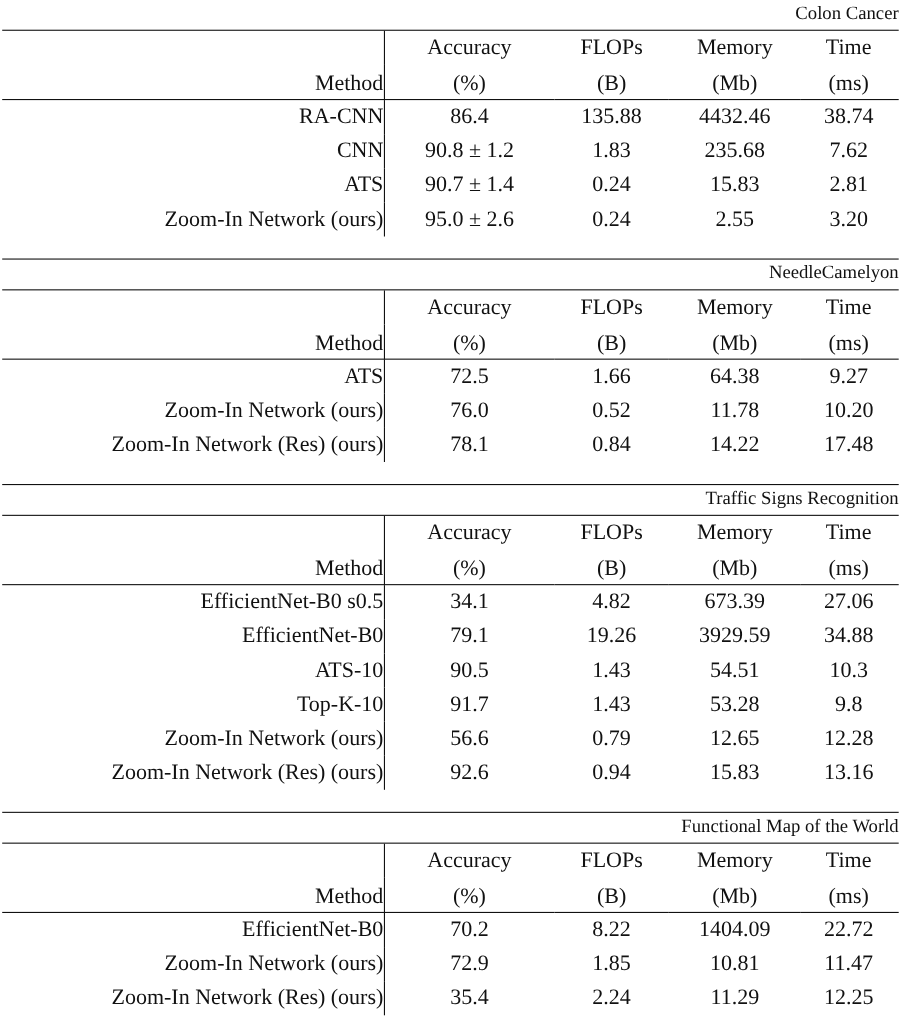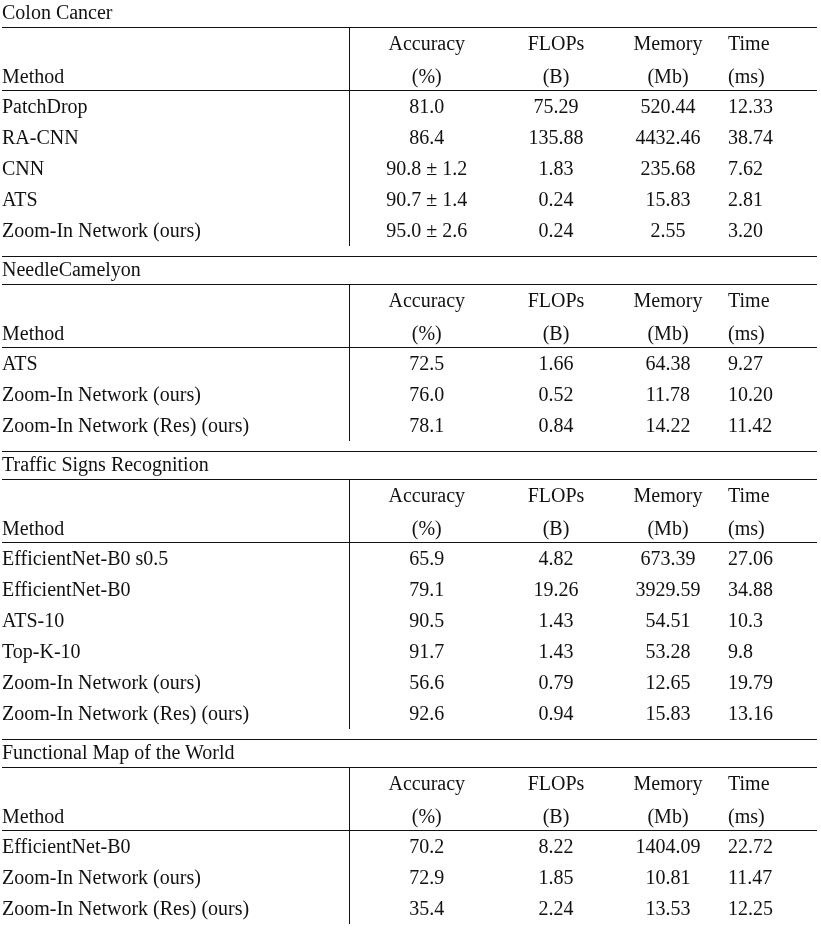--- a/index.html
+++ b/index.html
@@ -5,40 +5,40 @@
   html, body { margin: 0; padding: 0; background: #ffffff; }
   body {
     width: 821px; height: 941px; overflow: hidden;
     font-family: "Liberation Serif", "DejaVu Serif", serif;
     color: #111111;
     position: relative;
   }
   .tbl-wrap { position: absolute; left: 2px; top: 0; width: 815px; }
   .section { position: relative; }
   .section-title {
-    height: 27px; line-height: 24px; text-align: left;
-    font-size: 20px; border-bottom: 1.5px solid #111;
+    height: 27px; line-height: 24px; text-align: right;
+    font-size: 17px; border-bottom: 1.5px solid #111;
   }
   table { border-collapse: collapse; width: 815px; table-layout: fixed; font-size: 20px; }
   col.c-method { width: 347px; }
   col.c-acc { width: 155px; }
   col.c-flops { width: 104px; }
   col.c-mem { width: 120px; }
   col.c-time { width: 89px; }
   td, th { padding: 0; font-weight: normal; white-space: nowrap; }
   th { vertical-align: bottom; }
   .hdr-row th { height: 31px; line-height: 31px; }
   .hdr-row2 th { height: 31px; line-height: 28px; }
   .hdr-last th { border-bottom: 1.2px solid #111; }
   td { height: 31px; line-height: 31px; }
-  .m { text-align: left; border-right: 1px solid #111; }
+  .m { text-align: right; border-right: 1px solid #111; }
   .c { text-align: center; }
-  .r { text-align: left; padding-right: 2px; }
+  .r { text-align: center; padding-right: 2px; }
   .b { font-weight: normal; }
-  .section + .section .section-title { border-top: 1.5px solid #111; margin-top: 10px; }
+  .section + .section .section-title { border-top: 1.5px solid #111; margin-top: 20px; }
 </style>
 </head>
 <body>
 
 <div class="tbl-wrap" id="tbl-wrap">
   <div class="section">
     <div class="section-title">Colon Cancer</div>
     <table>
       <colgroup>
           <col class="c-method">
@@ -57,27 +57,20 @@
         </tr>
         <tr class="hdr-row2 hdr-last">
           <th class="m">Method</th>
           <th class="c">(%)</th>
           <th class="c">(B)</th>
           <th class="c">(Mb)</th>
           <th class="r">(ms)</th>
         </tr>
       </thead>
       <tbody>
-          <tr>
-            <td class="m">PatchDrop</td>
-            <td class="c">81.0</td>
-            <td class="c">75.29</td>
-            <td class="c">520.44</td>
-            <td class="r">12.33</td>
-          </tr>
           <tr>
             <td class="m">RA-CNN</td>
             <td class="c">86.4</td>
             <td class="c">135.88</td>
             <td class="c">4432.46</td>
             <td class="r">38.74</td>
           </tr>
           <tr>
             <td class="m">CNN</td>
             <td class="c">90.8 ± 1.2</td>
@@ -142,21 +135,21 @@
             <td class="c">76.0</td>
             <td class="c b">0.52</td>
             <td class="c b">11.78</td>
             <td class="r">10.20</td>
           </tr>
           <tr>
             <td class="m">Zoom-In Network (Res) (ours)</td>
             <td class="c b">78.1</td>
             <td class="c">0.84</td>
             <td class="c">14.22</td>
-            <td class="r">11.42</td>
+            <td class="r">17.48</td>
           </tr>
         </tbody>
     </table>
   </div>
 
   <div class="section">
     <div class="section-title">Traffic Signs Recognition</div>
     <table>
       <colgroup>
           <col class="c-method">
@@ -177,21 +170,21 @@
           <th class="m">Method</th>
           <th class="c">(%)</th>
           <th class="c">(B)</th>
           <th class="c">(Mb)</th>
           <th class="r">(ms)</th>
         </tr>
       </thead>
       <tbody>
           <tr>
             <td class="m">EfficientNet-B0 s0.5</td>
-            <td class="c">65.9</td>
+            <td class="c">34.1</td>
             <td class="c">4.82</td>
             <td class="c">673.39</td>
             <td class="r">27.06</td>
           </tr>
           <tr>
             <td class="m">EfficientNet-B0</td>
             <td class="c">79.1</td>
             <td class="c">19.26</td>
             <td class="c">3929.59</td>
             <td class="r">34.88</td>
@@ -208,21 +201,21 @@
             <td class="c">91.7</td>
             <td class="c">1.43</td>
             <td class="c">53.28</td>
             <td class="r b">9.8</td>
           </tr>
           <tr>
             <td class="m">Zoom-In Network (ours)</td>
             <td class="c">56.6</td>
             <td class="c b">0.79</td>
             <td class="c b">12.65</td>
-            <td class="r">19.79</td>
+            <td class="r">12.28</td>
           </tr>
           <tr>
             <td class="m">Zoom-In Network (Res) (ours)</td>
             <td class="c b">92.6</td>
             <td class="c">0.94</td>
             <td class="c">15.83</td>
             <td class="r">13.16</td>
           </tr>
         </tbody>
     </table>
@@ -266,19 +259,19 @@
             <td class="m">Zoom-In Network (ours)</td>
             <td class="c">72.9</td>
             <td class="c b">1.85</td>
             <td class="c b">10.81</td>
             <td class="r b">11.47</td>
           </tr>
           <tr>
             <td class="m">Zoom-In Network (Res) (ours)</td>
             <td class="c b">35.4</td>
             <td class="c">2.24</td>
-            <td class="c">13.53</td>
+            <td class="c">11.29</td>
             <td class="r">12.25</td>
           </tr>
         </tbody>
     </table>
   </div>
 </div>
 
 </body></html>

